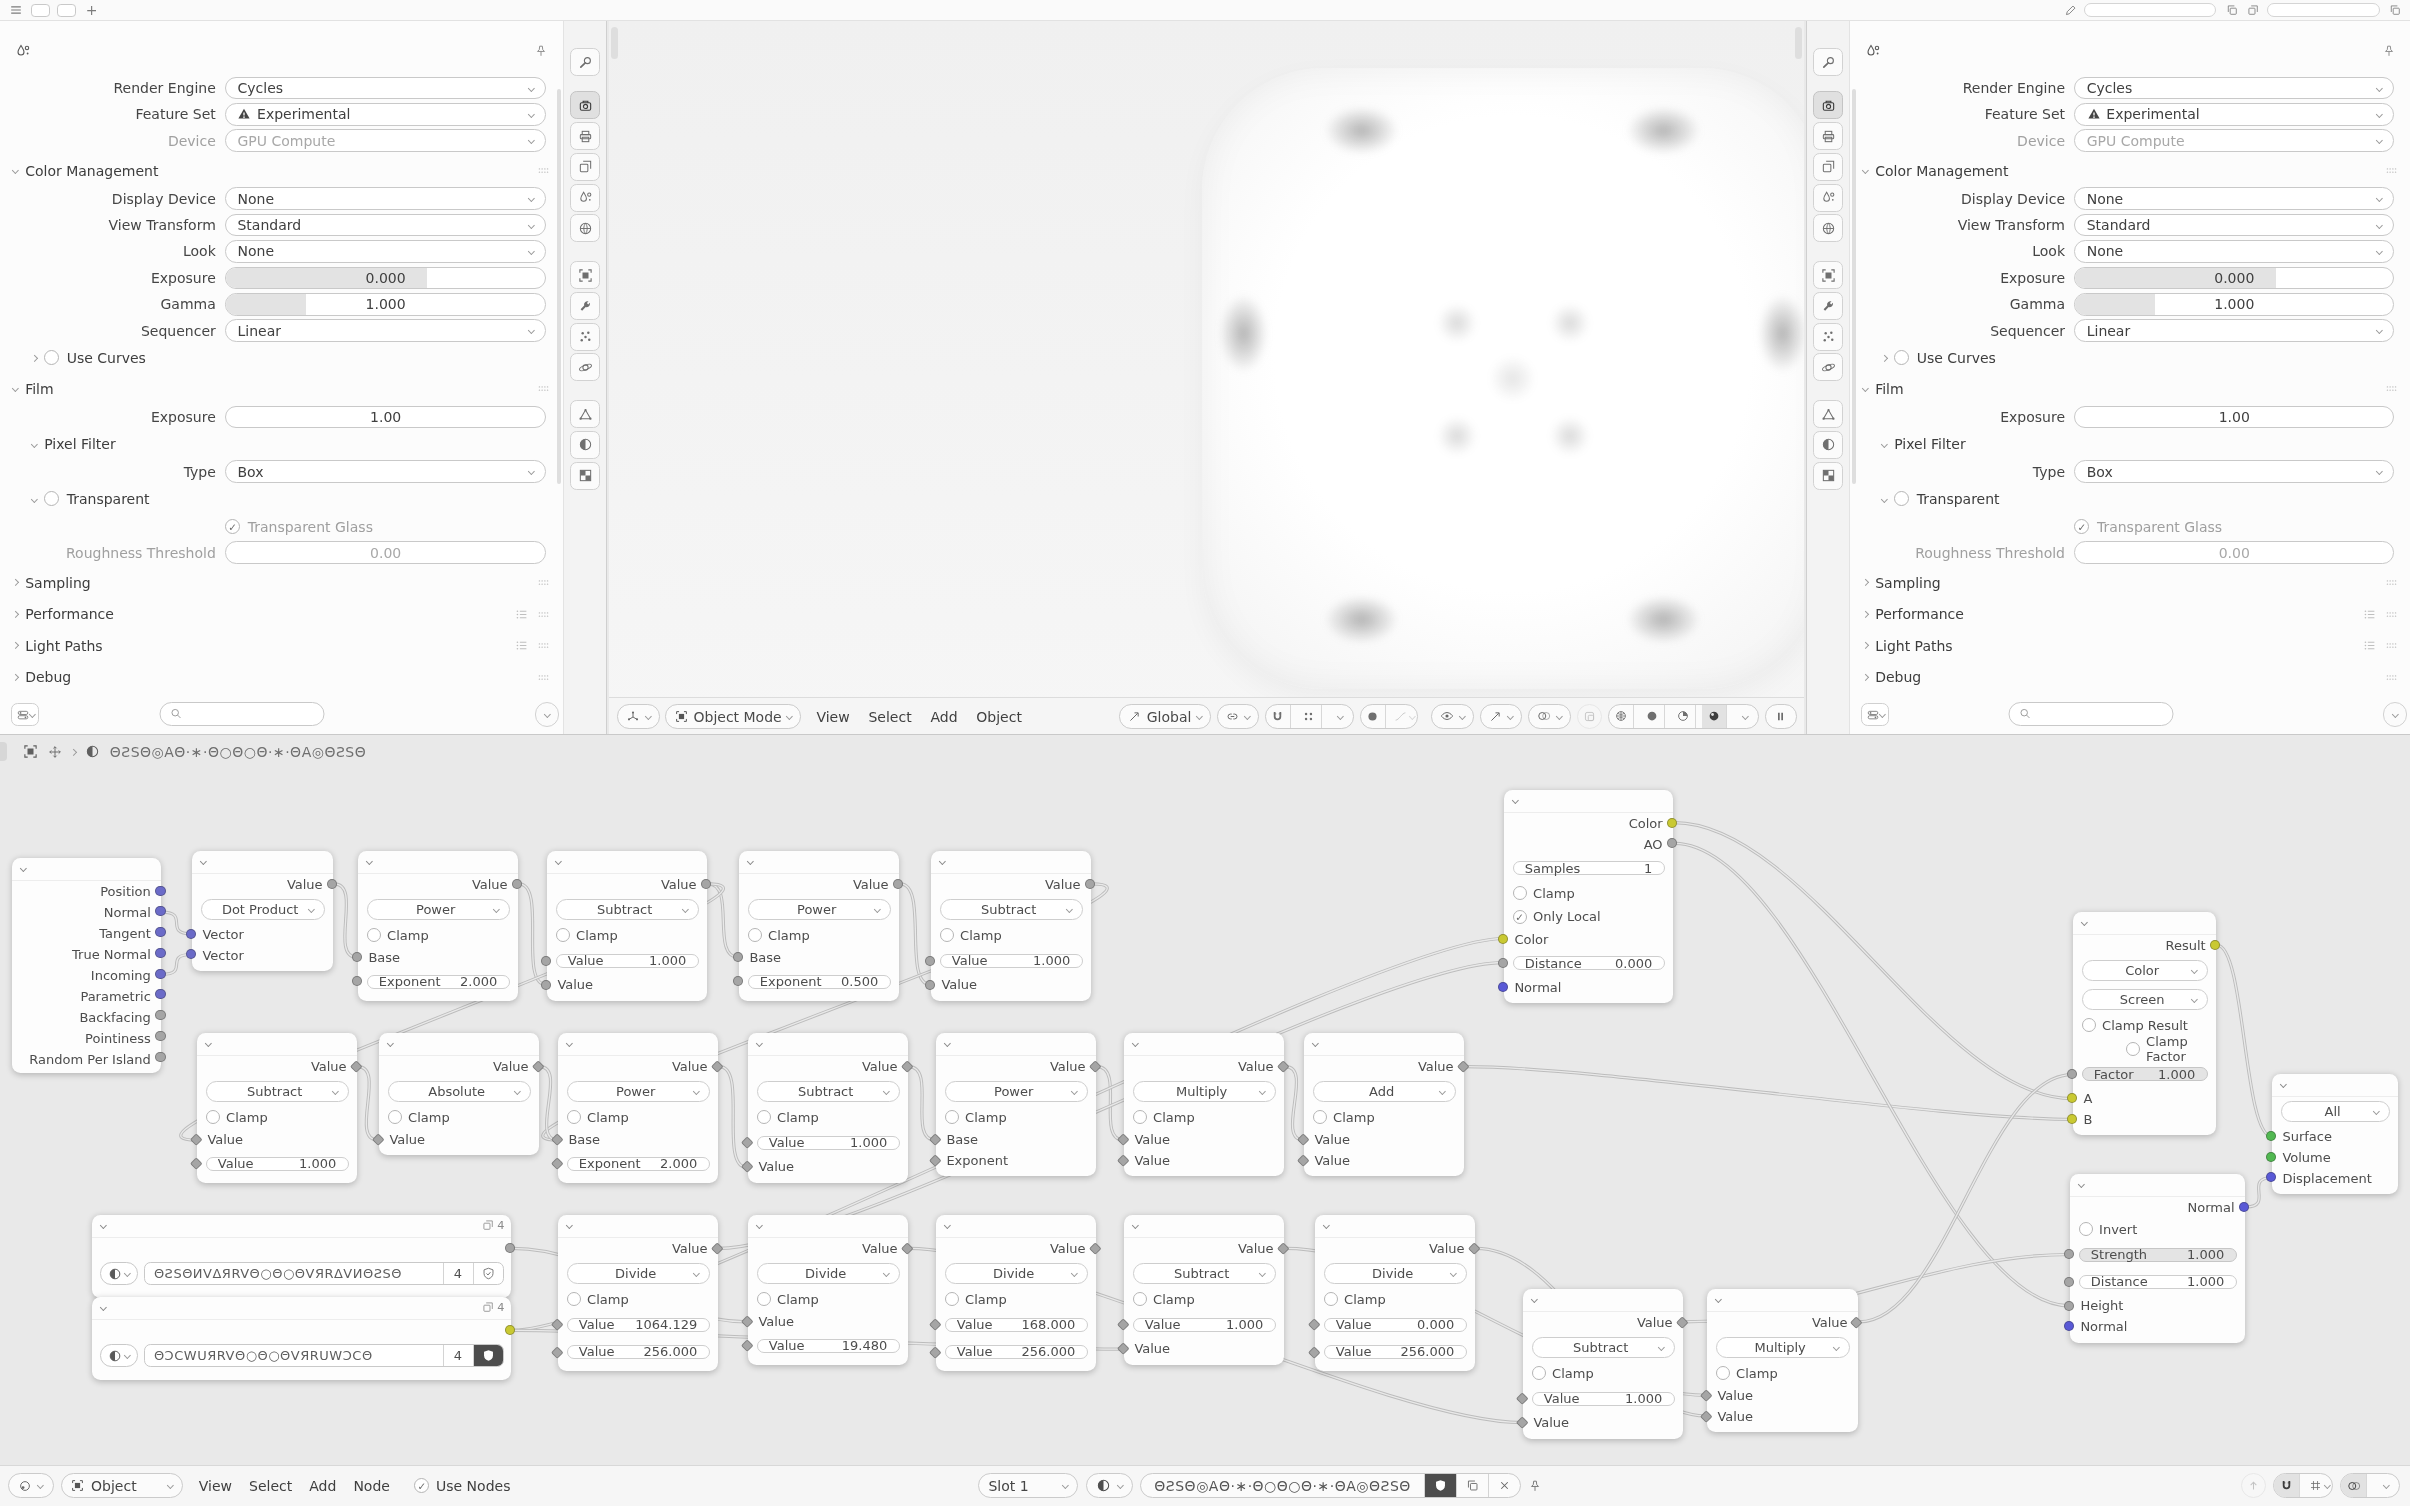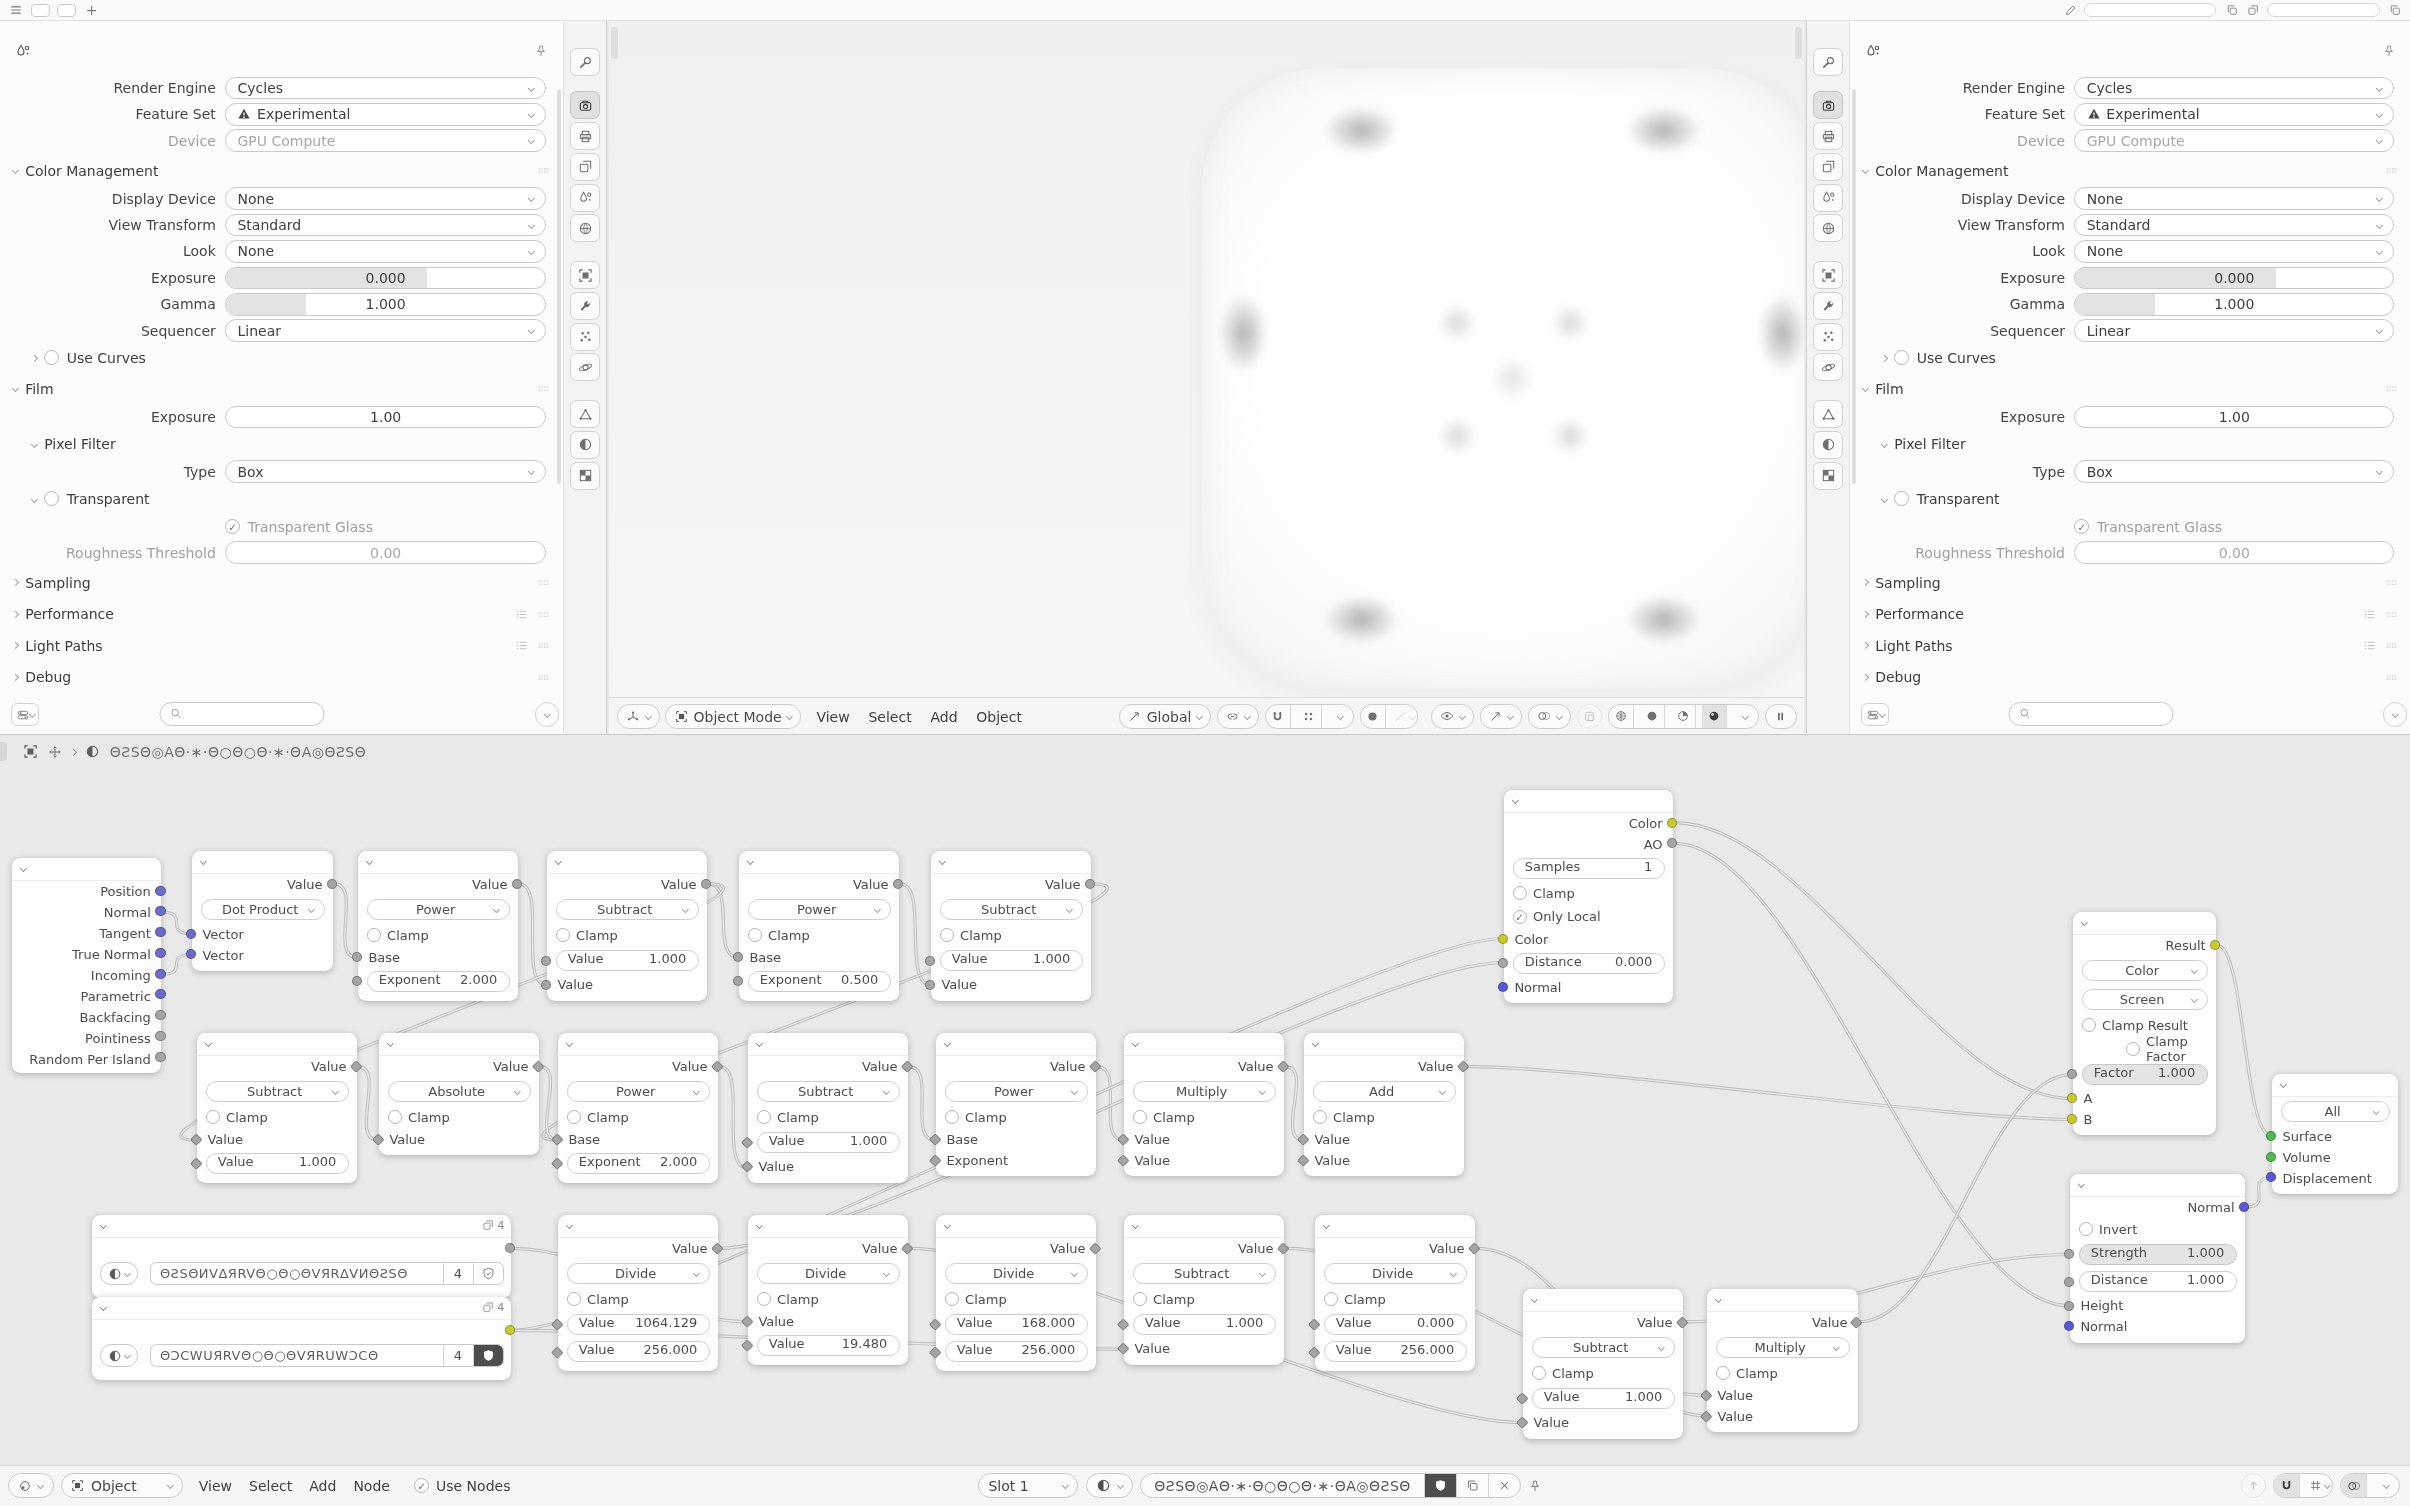--- a/index.html
+++ b/index.html
@@ -74,28 +74,28 @@
   .edge-pill { position:absolute; width:7.5px; height:32px; background:#d9d9d9; border-radius:3.8px; opacity:.8; }
   #ne-links { position:absolute; inset:0; }
   .node { position:absolute; background:#fdfdfd; border-radius:8.5px; box-shadow:0 1.9px 6.6px rgba(0,0,0,.22); font-size:13px; color:#4d4d4d; }
   .nhead { height:22.6px; display:flex; align-items:center; padding:0 8.5px; border-bottom:0.9px solid #ededed; position:relative; }
   .nbadge { position:absolute; right:6.6px; top:3.8px; display:flex; align-items:center; gap:2.8px; color:#8b8b8b; font-size:11.3px; }
   .nrow { position:relative; display:flex; align-items:center; }
   .nrow .outlab { flex:1; text-align:right; padding-right:10.4px; }
   .nrow .inlab { padding-left:10.4px; }
   .nsel { margin:0 8.5px; height:21px; flex:1; border:0.9px solid #cecece; border-radius:10.4px; background:#fff; display:flex; align-items:center; padding:0 9.4px; }
   .nsel .v { flex:1; white-space:nowrap; overflow:hidden;text-align:center; }
-  .nfld { margin:0 8.5px; height:21px; flex:1; border:0.9px solid #cecece; border-radius:10.4px; background:#fff; display:flex; justify-content:space-between; padding:0 11.3px; white-space:nowrap; }
+  .nfld { margin:0 8.5px; height:14px; flex:1; border:0.9px solid #cecece; border-radius:10.4px; background:#fff; display:flex; align-items:center; justify-content:space-between; padding:0 11.3px; white-space:nowrap; }
   .nfld.gray { background:#e4e4e4; border-color:#c6c6c6; }
   .nchk { display:flex; align-items:center; gap:6.6px; padding-left:8.5px; }
   .nchk .ccheck { width:14px; height:14px; }
   .sock { position:absolute; z-index:3; }
   .sock.circle { width:10.4px; height:10.4px; border-radius:50%; border:0.9px solid rgba(40,40,40,.35); }
   .sock.diamond { width:8.5px; height:8.5px; transform:rotate(45deg); border-radius:1.9px; border:0.9px solid rgba(40,40,40,.3); }
-  .dbrow { display:flex; align-items:center; gap:12px; padding:0 7.5px; }
+  .dbrow { display:flex; align-items:center; gap:6px; padding:0 7.5px; }
   .dbicon { width:38px; height:22.6px; border:0.9px solid #c9c9c9; border-radius:11.3px; background:#fff; display:flex; align-items:center; justify-content:center; gap:2.8px; color:#5a5a5a; }
   .dbbar { flex:1; height:22.6px; border:0.9px solid #c9c9c9; border-radius:6.6px; background:#fff; display:flex; align-items:stretch; overflow:hidden; }
   .dbname { flex:1; display:flex; align-items:center; padding:0 9.4px; color:#5e5e5e; white-space:nowrap; overflow:hidden; }
   .dbcount { width:30px; display:flex; align-items:center; justify-content:center; border-left:0.9px solid #d4d4d4; color:#4f4f4f; }
   .dbshield { width:30px; display:flex; align-items:center; justify-content:center; border-left:0.9px solid #d4d4d4; color:#6d6d6d; }
   .dbshield.on { background:#4d4d4d; color:#fff; }
   #ne-breadcrumb { position:absolute; left:0; top:5.6px; height:22.6px; display:flex; align-items:center; gap:9.4px; color:#6f6f6f; z-index:4; }
   .ne-tab { width:6.6px; height:19px; background:#d7d7d7; border-radius:0 3.8px 3.8px 0; }
 
   

